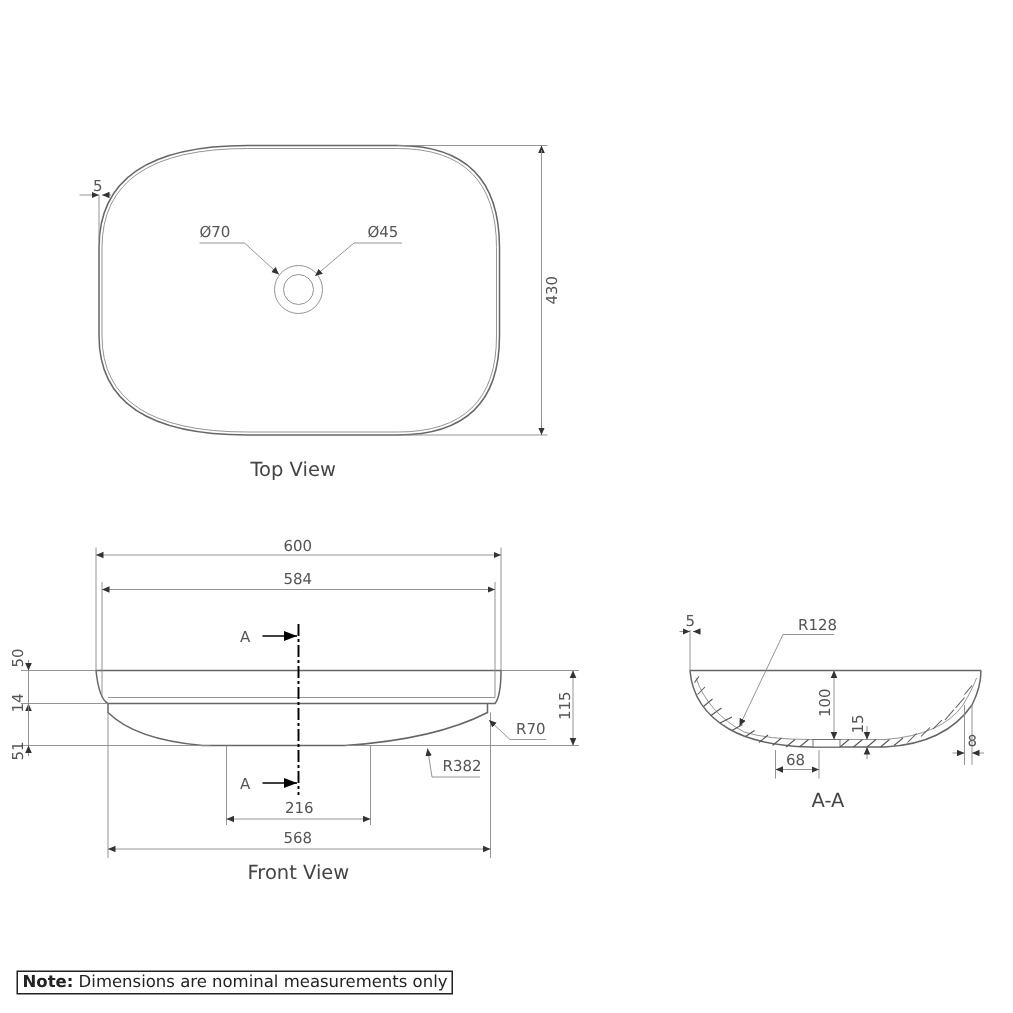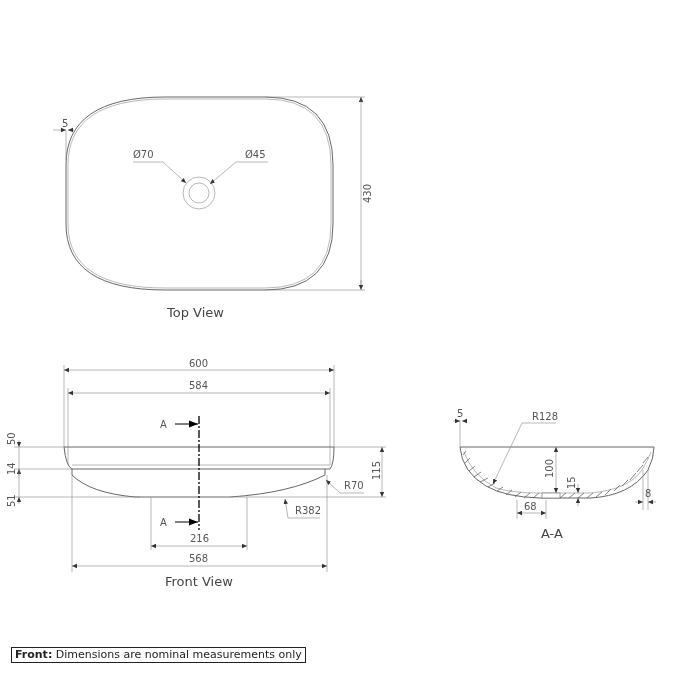--- a/index.html
+++ b/index.html
@@ -175,13 +175,13 @@
 
     <line class="thin" x1="643" y1="470" x2="643" y2="510"></line>
     <line class="thin" x1="648" y1="470" x2="648" y2="510"></line>
     <line class="thin" x1="635" y1="502" x2="643" y2="502" marker-end="url(#ar)"></line>
     <line class="thin" x1="656" y1="502" x2="648" y2="502" marker-end="url(#ar)"></line>
     <text class="t" x="645" y="497">8</text>
     <text class="tl" x="541" y="538">A-A</text>
   </g>
 </svg>
 
-<div class="note"><b>Front:</b> <span>Dimensions are nominal measurements only</span></div>
+<div class="note"><b>Note:</b> <span>Dimensions are nominal measurements only</span></div>
 
 </body></html>

